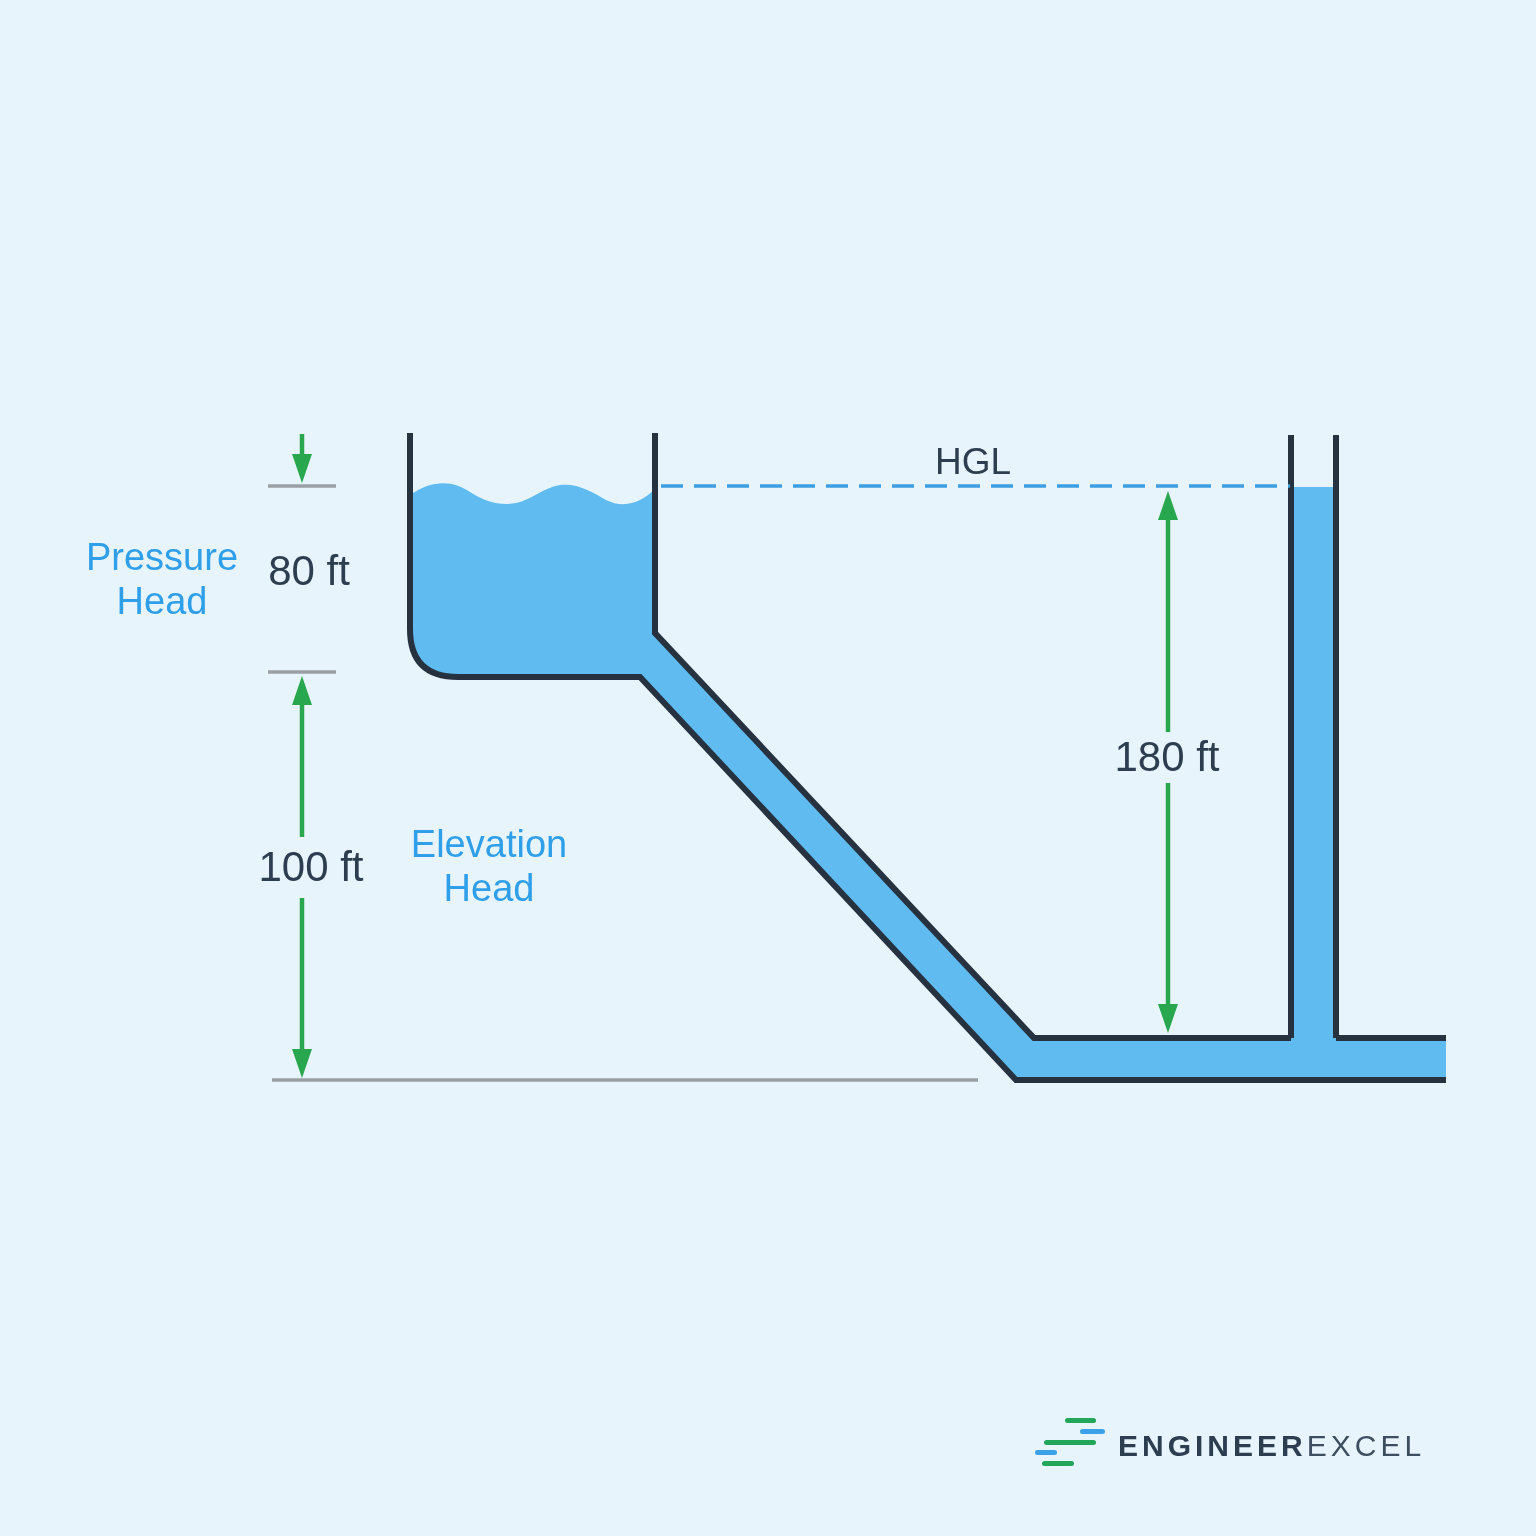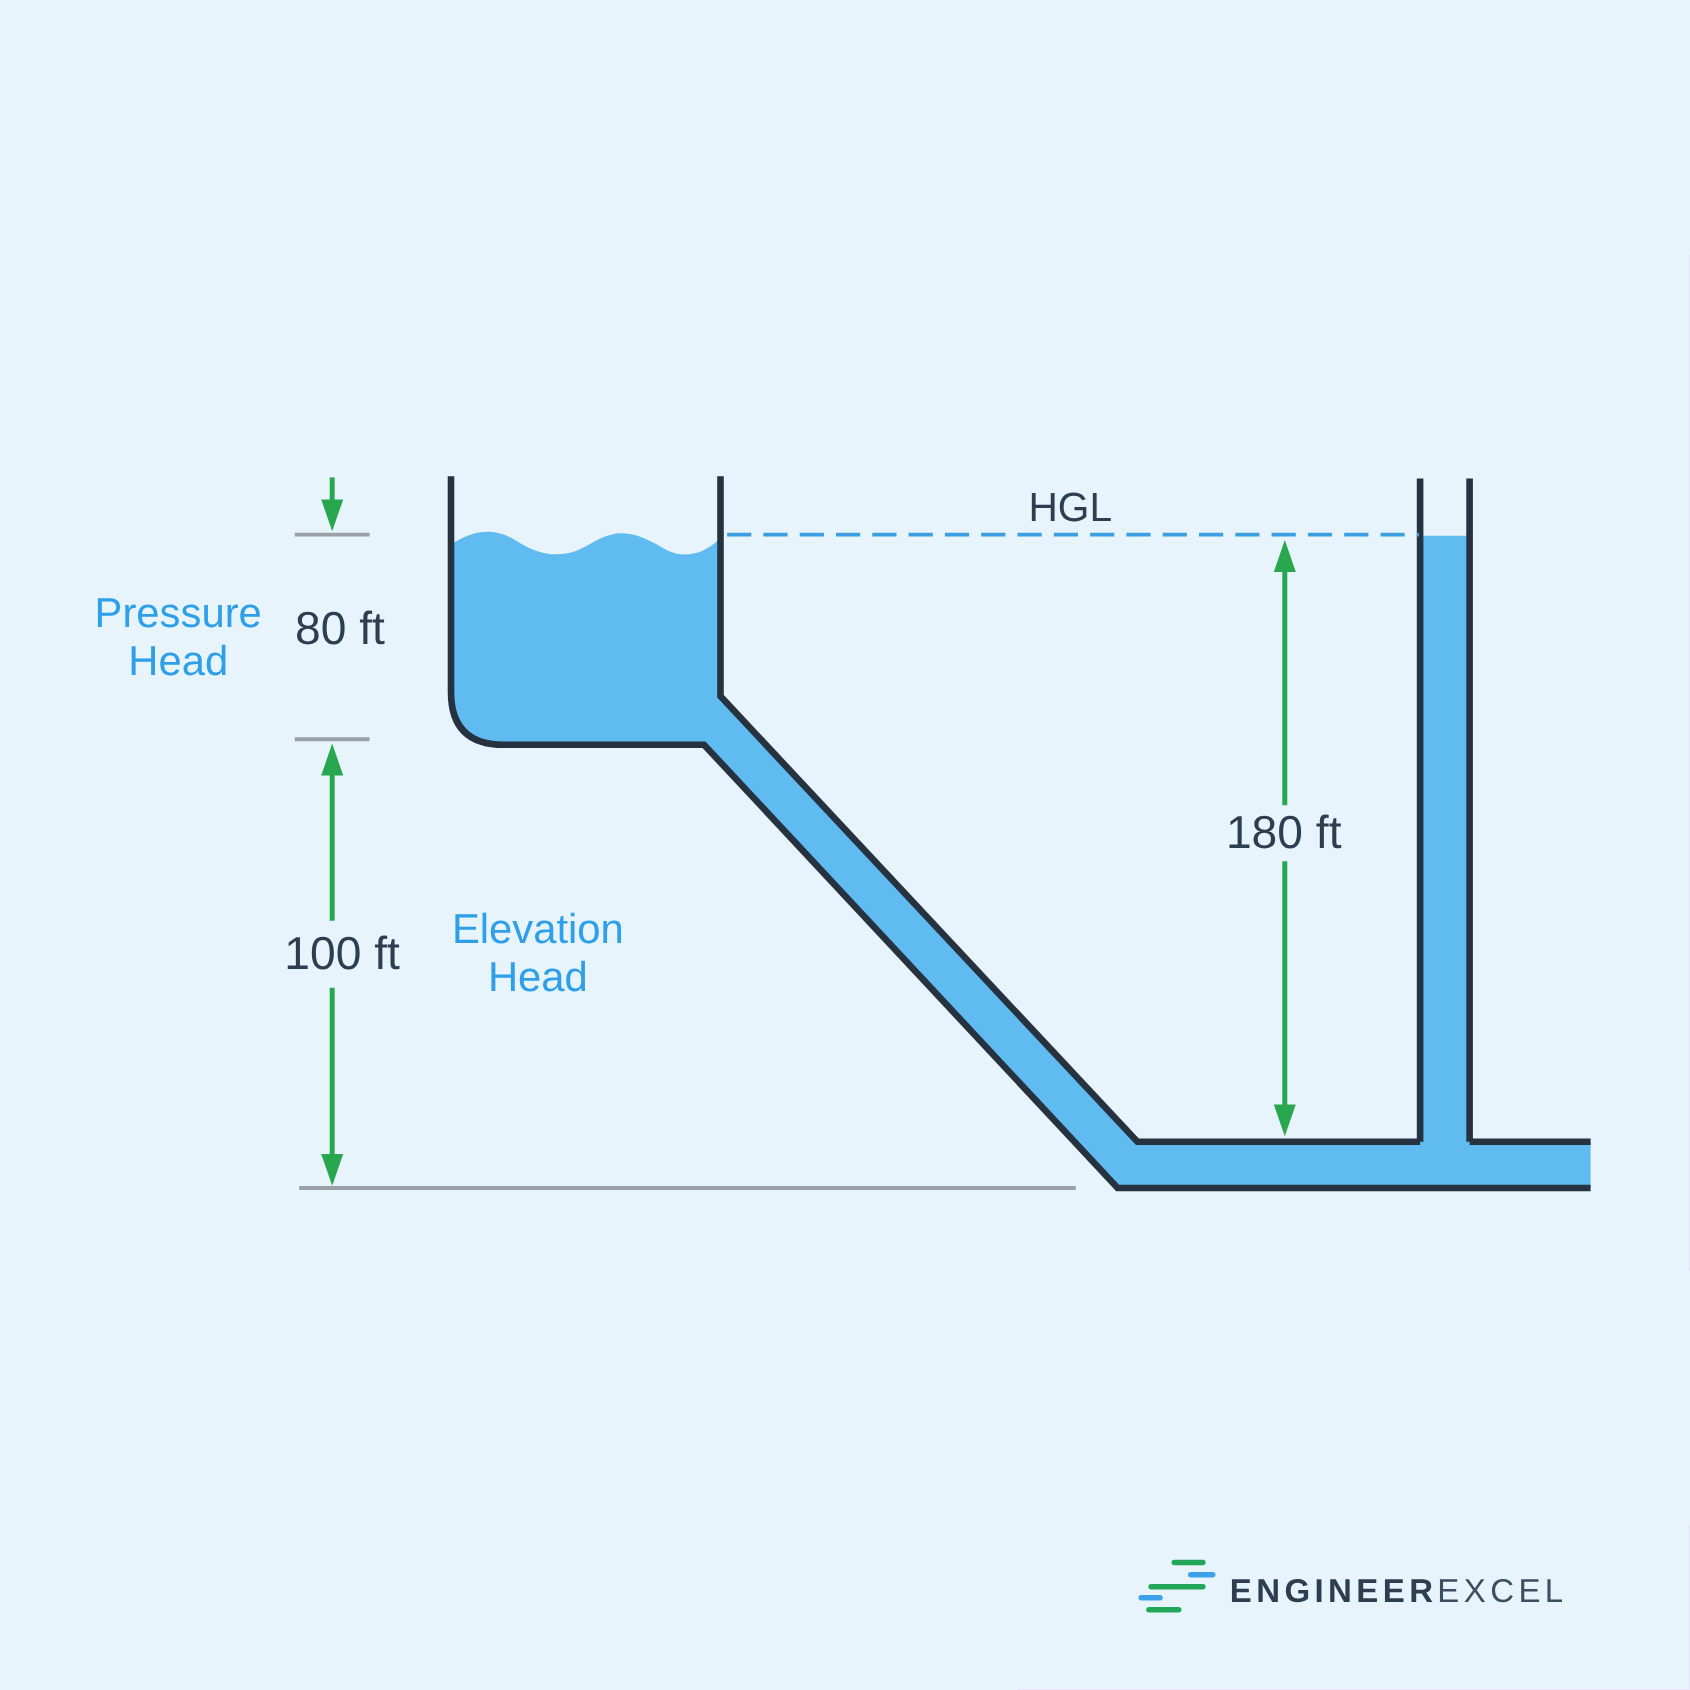--- a/index.html
+++ b/index.html
@@ -5,21 +5,21 @@
   html, body {
     margin: 0;
     padding: 0;
     background: #E7F4FC;
     font-family: "Liberation Sans", sans-serif;
   }
   .canvas {
     position: relative;
     width: 1536px;
     height: 1536px;
-    background: #f0abfc;
+    background: #f97316;
     overflow: hidden;
     text-align: right;
   }
   svg { display: block; }
   text {
     font-family: "Liberation Sans", sans-serif;
   }
   .label-blue { fill: #2E9FE8; }
   .text-dark  { fill: #2D3E50; }
 </style>

